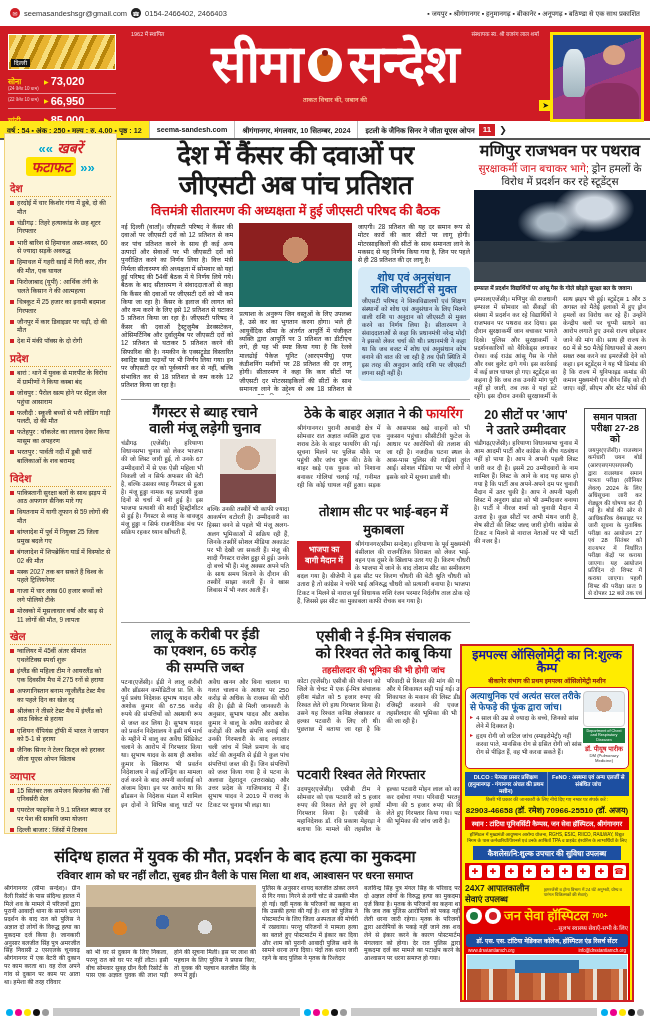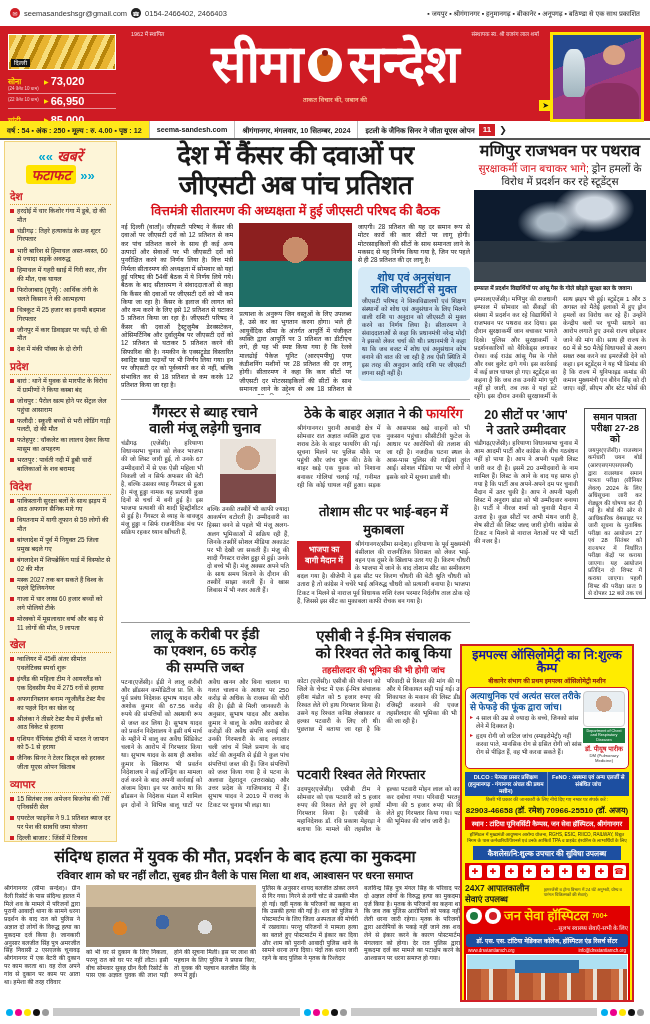--- a/index.html
+++ b/index.html
@@ -44,21 +44,21 @@
               font-size:8px;font-weight:bold;display:flex;align-items:center;justify-content:center;}
   
   .infobar{position:absolute;top:121px;left:0;right:0;height:17px;display:flex;align-items:stretch;
            border-bottom:2px solid #555;font-size:7.2px;font-weight:bold;color:#222;}
   .seg{display:flex;align-items:center;padding:0 7px;border-right:1px solid #bbb;}
   .seg-issue{background:#ffe81a;}
   .seg-teaser{flex:1;gap:4px;border-right:none;}
   .pgbadge{background:#d01f26;color:#fff;padding:0 4px;font-size:8px;display:inline-flex;align-items:center;height:12px;}
   .nextarrow{font-size:9px;}
   
-  .sidebar{position:absolute;left:4px;top:141px;width:113px;height:701px;background:#fdf5d8;
+  .sidebar{position:absolute;left:4px;top:133px;width:113px;height:701px;background:#fdf5d8;
            border:1px solid #f0d27a;padding:4px 5px;box-sizing:border-box;overflow:hidden;}
   .sb-head{position:relative;text-align:center;margin-bottom:3px;}
   .sb-chev{color:#00a7d0;font-weight:bold;font-size:13px;}
   .sb-l1{font-size:14px;font-weight:bold;color:#d01f26;font-style:italic;}
   .sb-l2{display:inline-block;background:#ffe400;color:#d01f26;font-weight:bold;font-size:14px;
          font-style:italic;padding:0 5px;border-radius:3px;}
   .sb-sec h3{margin:5px 0 2px;font-size:10.5px;color:#d01f26;border-bottom:1px dotted #d79b2a;padding-bottom:1px;}
   .sb-sec ul{margin:0;padding:0;list-style:none;}
   .sb-sec li{position:relative;font-size:6.4px;line-height:1.35;padding-left:7px;margin-bottom:2.5px;color:#222;}
   .sb-sec li:before{content:"";position:absolute;left:0;top:2px;width:4px;height:4px;background:#d01f26;}

